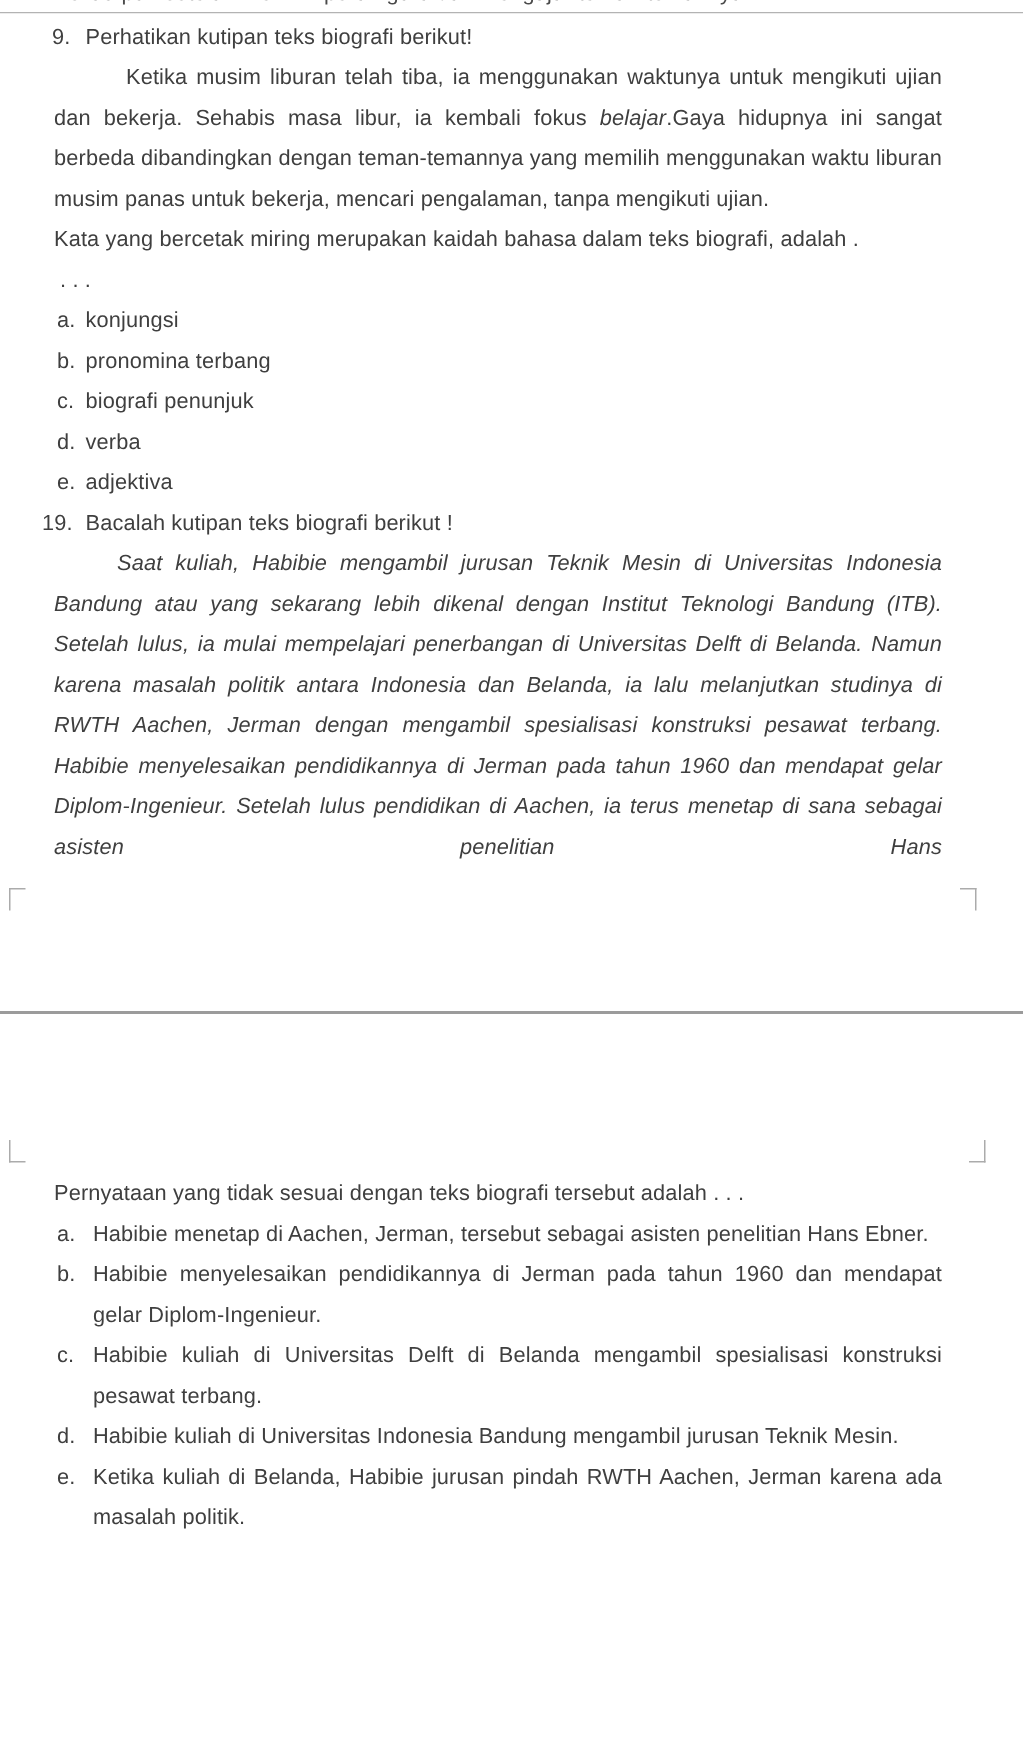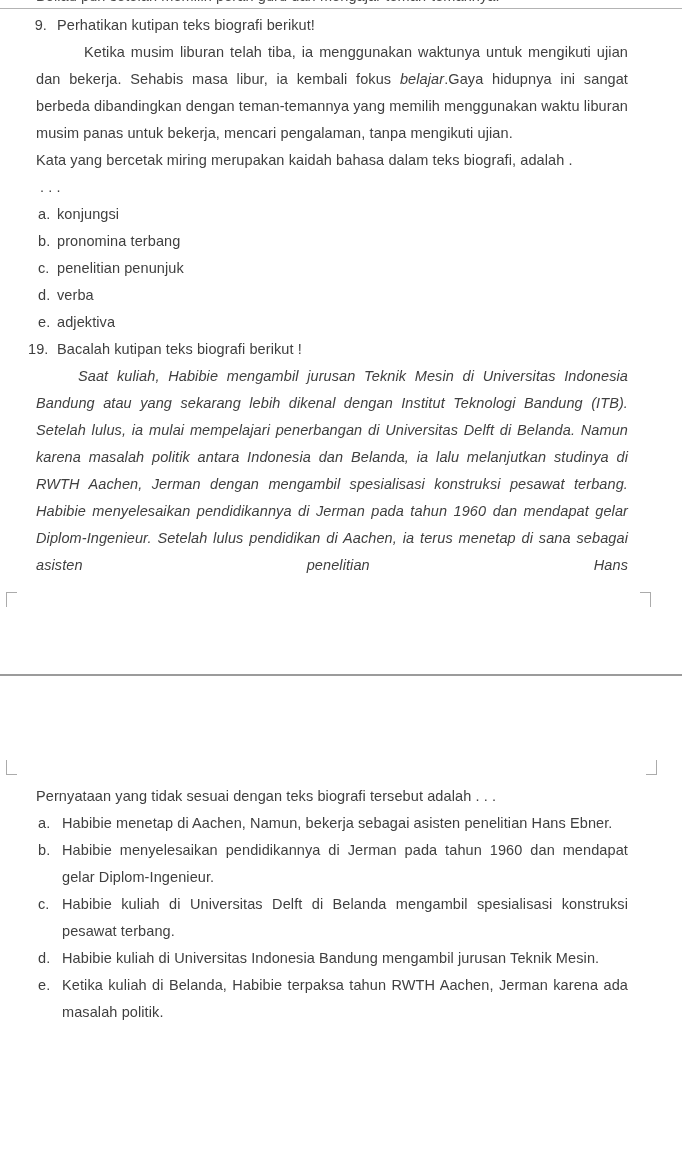--- a/index.html
+++ b/index.html
@@ -87,21 +87,21 @@
     <div class="opt">
       <span class="marker">a.</span>
       <div class="otext">konjungsi</div>
     </div>
     <div class="opt">
       <span class="marker">b.</span>
       <div class="otext">pronomina terbang</div>
     </div>
     <div class="opt">
       <span class="marker">c.</span>
-      <div class="otext">penelitian penunjuk</div>
+      <div class="otext">biografi penunjuk</div>
     </div>
     <div class="opt">
       <span class="marker">d.</span>
       <div class="otext">verba</div>
     </div>
     <div class="opt">
       <span class="marker">e.</span>
       <div class="otext">adjektiva</div>
     </div>
 
@@ -122,34 +122,34 @@
     <div class="crop p2r"></div>
   </div>
 
   <div class="content p2">
 
 
     <div>Pernyataan yang tidak sesuai dengan teks biografi tersebut adalah . . .</div>
 
     <div class="opt wide">
       <span class="marker">a.</span>
-      <div class="otext">Habibie menetap di Aachen, Namun, bekerja sebagai asisten penelitian Hans Ebner.</div>
+      <div class="otext">Habibie menetap di Aachen, Jerman, tersebut sebagai asisten penelitian Hans Ebner.</div>
     </div>
     <div class="opt wide">
       <span class="marker">b.</span>
       <div class="otext">Habibie menyelesaikan pendidikannya di Jerman pada tahun 1960 dan mendapat gelar Diplom-Ingenieur.</div>
     </div>
     <div class="opt wide">
       <span class="marker">c.</span>
       <div class="otext">Habibie kuliah di Universitas Delft di Belanda mengambil spesialisasi konstruksi pesawat terbang.</div>
     </div>
     <div class="opt wide">
       <span class="marker">d.</span>
       <div class="otext">Habibie kuliah di Universitas Indonesia Bandung mengambil jurusan Teknik Mesin.</div>
     </div>
     <div class="opt wide">
       <span class="marker">e.</span>
-      <div class="otext">Ketika kuliah di Belanda, Habibie terpaksa tahun RWTH Aachen, Jerman karena ada masalah politik.</div>
+      <div class="otext">Ketika kuliah di Belanda, Habibie jurusan pindah RWTH Aachen, Jerman karena ada masalah politik.</div>
     </div>
 
   </div>
 
 </div>
 
 </body></html>

